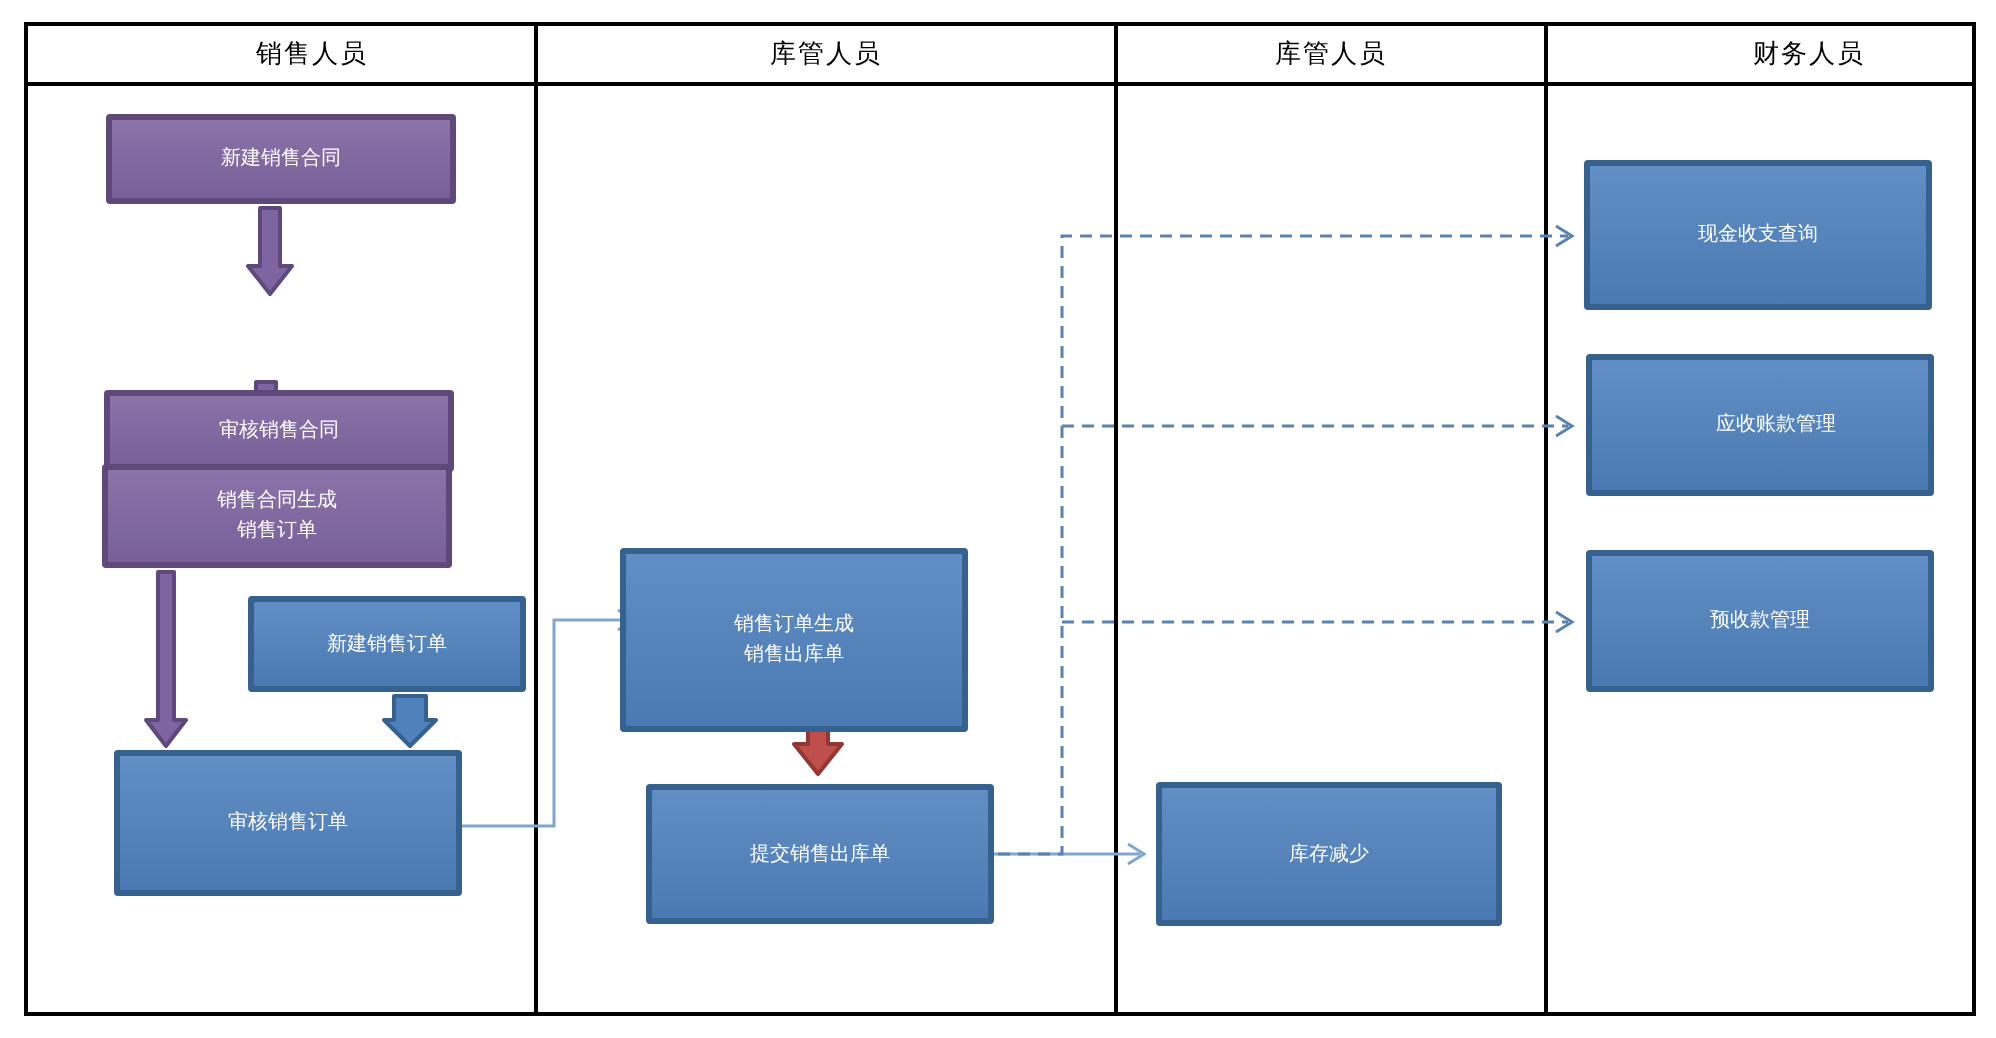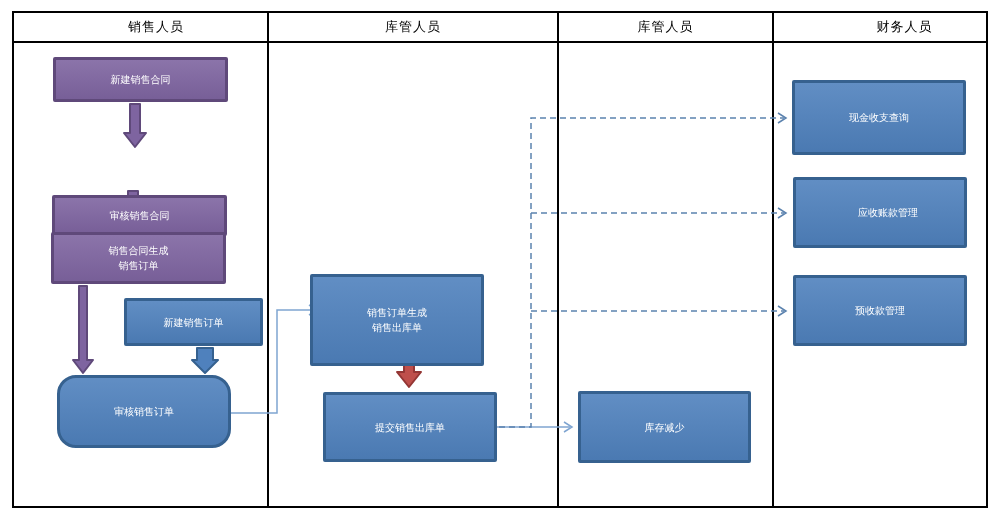--- a/index.html
+++ b/index.html
@@ -74,21 +74,21 @@
     <path class="conn-dash-head" d="M778,208 L786,213 L778,218"></path>
     <path class="conn-dash" d="M531,311 H784"></path>
     <path class="conn-dash-head" d="M778,306 L786,311 L778,316"></path>
   </svg>
 
   <div class="node purple" style="left:53px;top:57px;width:175px;height:45px;">新建销售合同</div>
   <div class="node purple" style="left:52px;top:148px;width:175px;height:41px;margin-top:47px;">审核销售合同</div>
   <div class="node purple" style="left:51px;top:232px;width:175px;height:52px;">销售合同生成
 销售订单</div>
   <div class="node blue" style="left:124px;top:298px;width:139px;height:48px;">新建销售订单</div>
-  <div class="node blue" style="left:57px;top:375px;width:174px;height:73px;border-radius:19px;">审核销售订单</div>
+  <div class="node blue" style="left:57px;top:375px;width:174px;height:73px;">审核销售订单</div>
 
   <div class="node blue" style="left:310px;top:274px;width:174px;height:92px;">销售订单生成
 销售出库单</div>
   <div class="node blue" style="left:323px;top:392px;width:174px;height:70px;">提交销售出库单</div>
 
   <div class="node blue" style="left:578px;top:391px;width:173px;height:72px;">库存减少</div>
 
   <div class="node blue" style="left:792px;top:80px;width:174px;height:75px;">现金收支查询</div>
   <div class="node blue" style="left:793px;top:177px;width:174px;height:71px;padding-left:16px;">应收账款管理</div>
   <div class="node blue" style="left:793px;top:275px;width:174px;height:71px;">预收款管理</div>

